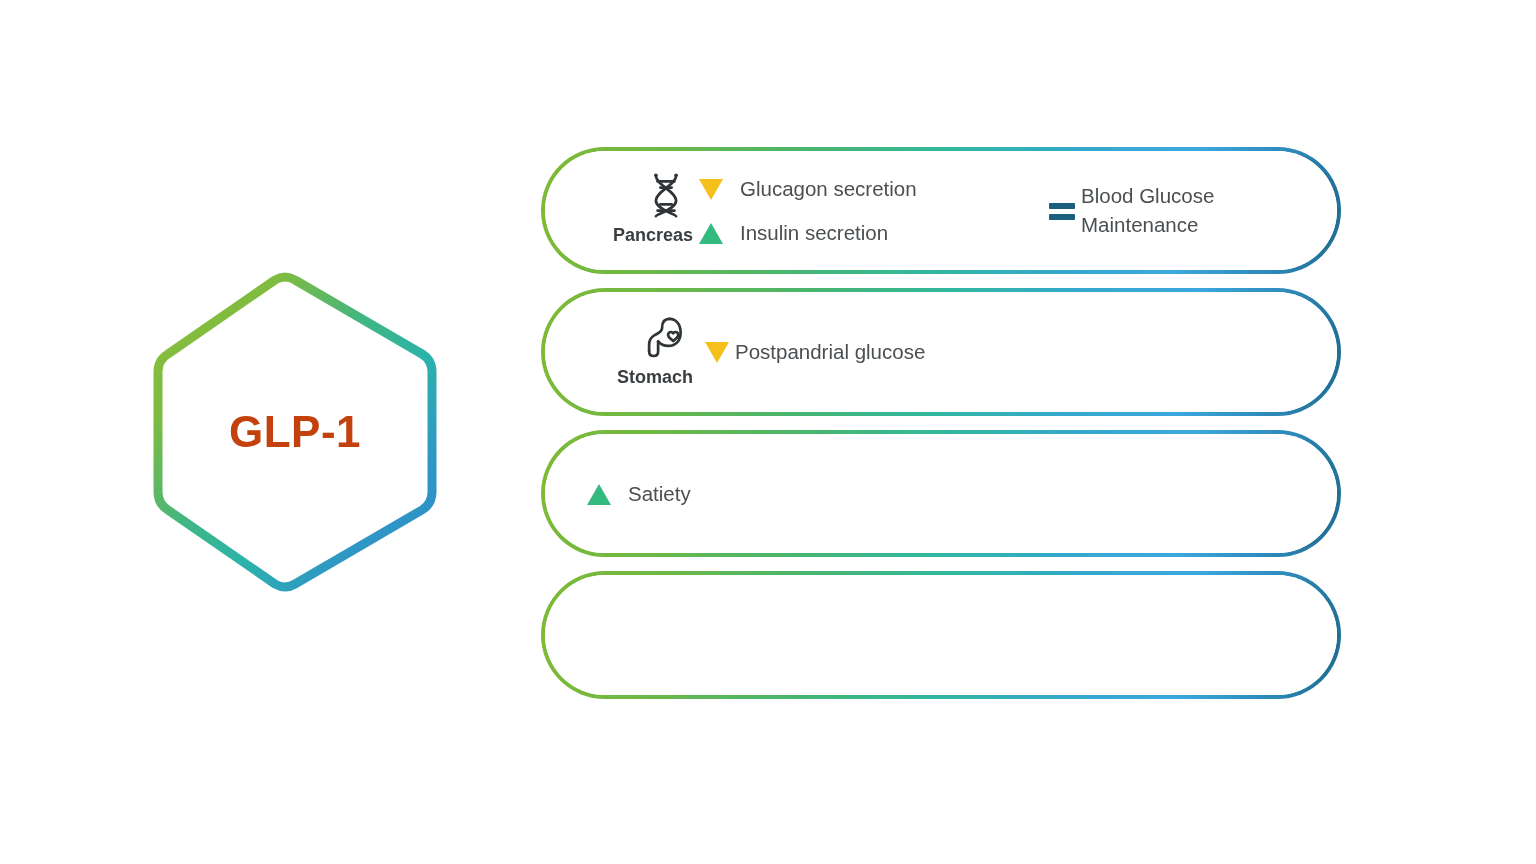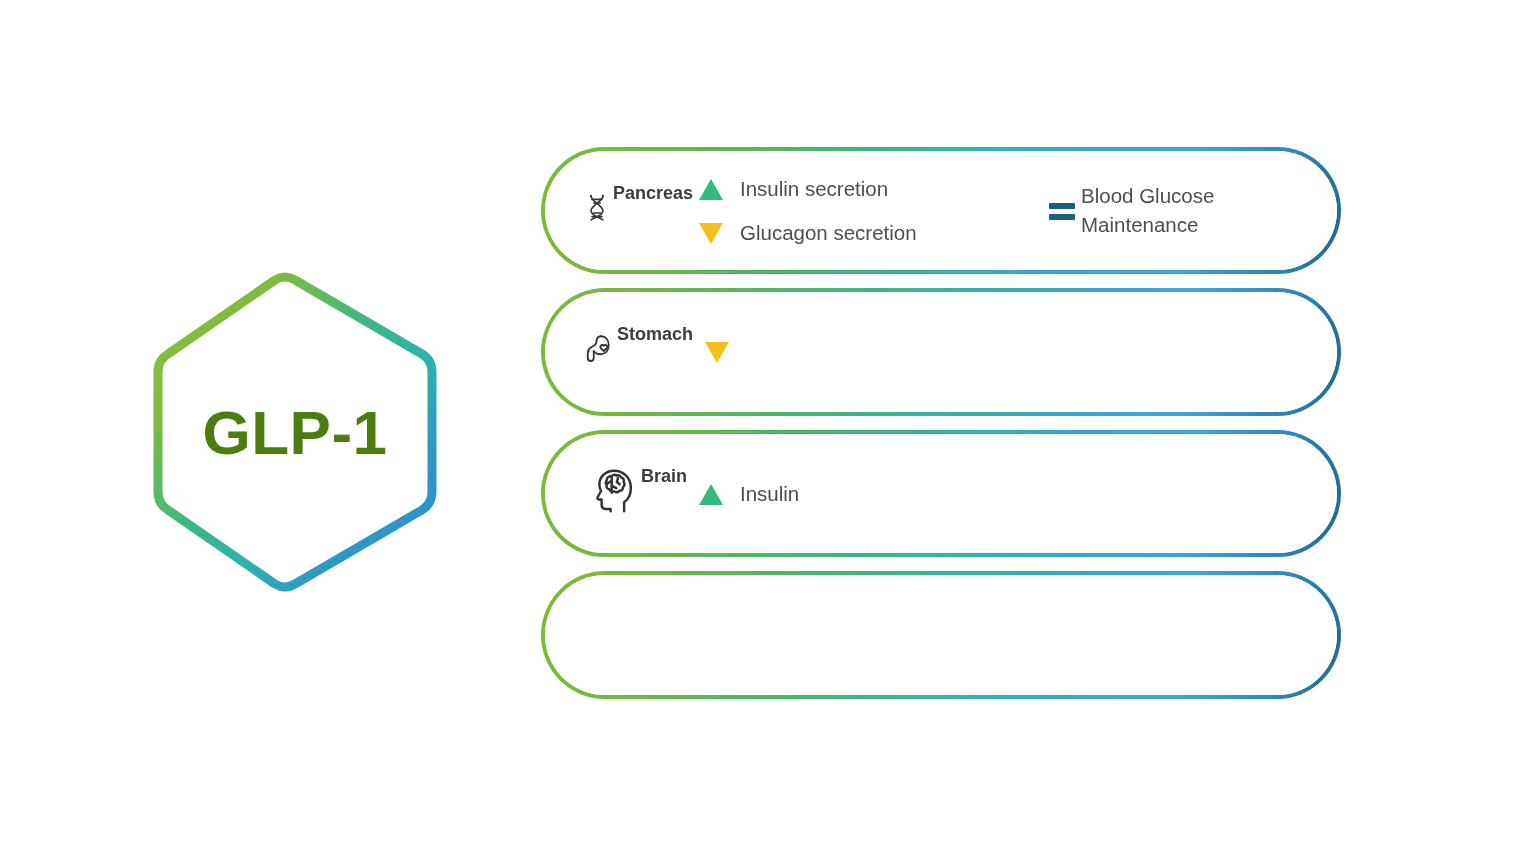--- a/index.html
+++ b/index.html
@@ -33,24 +33,24 @@
   }
   #hex-label {
     position: absolute;
     left: 0;
     top: 0;
     width: 290px;
     height: 320px;
     display: flex;
     align-items: center;
     justify-content: center;
-    font-size: 62px;
+    font-size: 44px;
     font-weight: bold;
     letter-spacing: 0.5px;
-    color: #4d7c0f;
+    color: #c2410c;
   }
 
   
   #pill-stack {
     position: absolute;
     left: 541px;
     top: 147px;
     width: 800px;
   }
   .pill {
@@ -97,22 +97,22 @@
     background: #ffffff;
     pointer-events: none;
   }
   .pill-inner { z-index: 2; }
 
   
   .organ {
     width: 112px;
     flex: 0 0 112px;
     display: flex;
-    flex-direction: row;
-    align-items: flex-start;
+    flex-direction: column;
+    align-items: flex-end;
     justify-content: center;
     margin-top: -6px;
   }
   .organ-icon {
     width: 54px;
     height: 54px;
     display: block;
     color: #2f3437;
   }
   .organ-icon svg { width: 100%; height: 100%; display: block; }
@@ -240,26 +240,26 @@
             <path d="M16.5 37 h15"></path>
             <circle cx="15" cy="5.5" r="1.6" fill="currentColor" stroke="none"></circle>
             <circle cx="33" cy="5.5" r="1.6" fill="currentColor" stroke="none"></circle>
           </svg>
         </span>
         <span class="organ-label">Pancreas</span>
       </div>
 
       <div class="effects">
         <div class="effect-row">
+          <span class="marker down"></span>
+          <span class="effect-text">Glucagon secretion</span>
+        </div>
+        <div class="effect-row">
           <span class="marker up"></span>
           <span class="effect-text">Insulin secretion</span>
-        </div>
-        <div class="effect-row">
-          <span class="marker down"></span>
-          <span class="effect-text">Glucagon secretion</span>
         </div>
       </div>
 
       <div class="outcome">
         <span class="marker equal"></span>
         <span class="outcome-text">Blood Glucose Maintenance</span>
       </div>
     </div>
   </div>
 
@@ -273,44 +273,32 @@
             <path d="M9 36 C9 38.5 10.5 40 13 40 C15.5 40 17 38.5 17 36 L17 27"></path>
             <path d="M30.5 19.5 c1.1 -1.2 3 -1.1 3.9 0.3 c0.9 -1.4 2.8 -1.5 3.9 -0.3 c1.1 1.2 0.7 3 -0.6 4.2 l-3.3 3 l-3.3 -3 c-1.3 -1.2 -1.7 -3 -0.6 -4.2 z" transform="translate(-4,0)"></path>
           </svg>
         </span>
         <span class="organ-label">Stomach</span>
       </div>
 
 
       <div class="outcome">
         <span class="marker down"></span>
+        <span class="outcome-text">Postpandrial glucose</span>
       </div>
     </div>
   </div>
 
   <div class="pill pill-3">
     <div class="pill-inner">
-      <div class="organ">
-        <span class="organ-icon">
-          <svg viewBox="0 0 48 48" fill="none" stroke="currentColor" stroke-width="2.2" stroke-linecap="round" stroke-linejoin="round">
-            <path d="M33 42 L33 34 C37 31 39 26 39 21 C39 12 32 6 24 6 C16.5 6 11 11.5 11 18 C11 21.5 12.5 24 12.5 24 L9.5 29.5 C9 30.5 9.5 31.5 10.5 31.5 L13 31.5 L13 36 C13 38.5 14.5 40 17 40 L21 40 L21 42"></path>
-            <path d="M17.5 14.5 c0 -2.3 2 -4 4.3 -3.6 c0.9 -1.4 3 -1.7 4.3 -0.6 c1.6 -0.9 3.7 -0.1 4.2 1.7 c1.9 0.3 3 2.3 2.3 4.1 c1.2 1.3 0.9 3.5 -0.6 4.4 c0.3 1.9 -1.4 3.6 -3.3 3.3 c-1 1.6 -3.3 1.8 -4.5 0.4 c-1.6 1 -3.8 0.1 -4.3 -1.7 c-1.9 -0.2 -3 -2.2 -2.3 -3.9 c-1.2 -1 -1.3 -2.9 -0.1 -4.1 z"></path>
-            <path d="M22 11 L22 25.5"></path>
-            <path d="M22 15 L18.5 17"></path>
-            <path d="M22 19.5 L26 21.5"></path>
-            <path d="M27.5 12.5 L26.5 16 L29 18"></path>
-          </svg>
-        </span>
-        <span class="organ-label">Brain</span>
-      </div>
 
       <div class="effects">
         <div class="effect-row">
           <span class="marker up"></span>
-          <span class="effect-text">Insulin</span>
+          <span class="effect-text">Satiety</span>
         </div>
       </div>
     </div>
   </div>
 
   <div class="pill pill-4">
     <div class="pill-inner">
 
     </div>
   </div>

